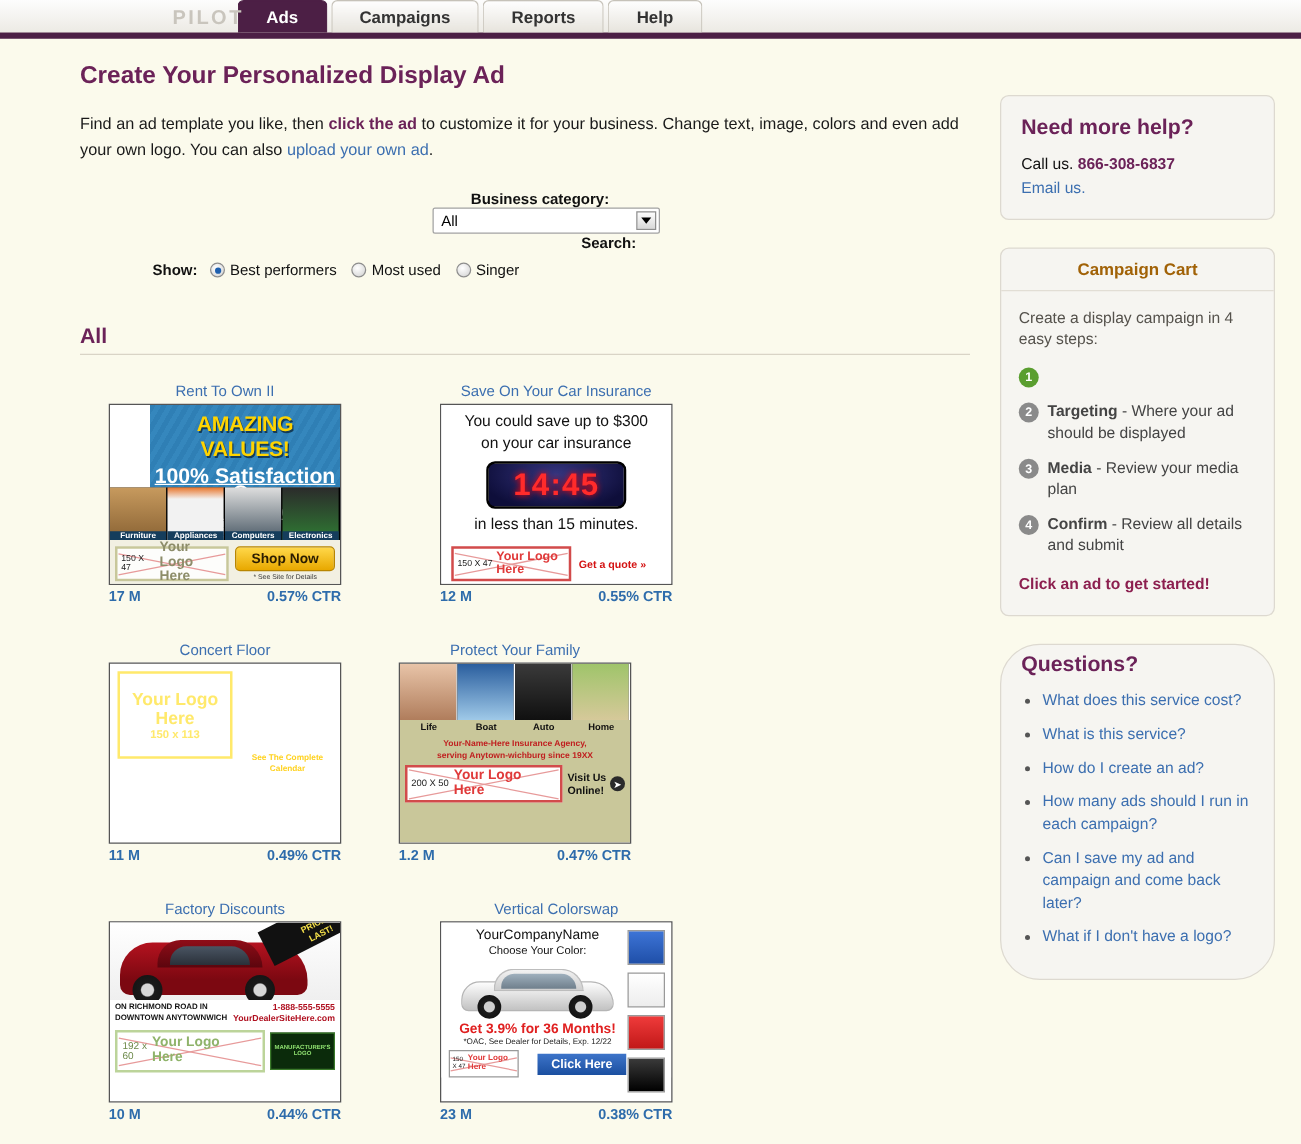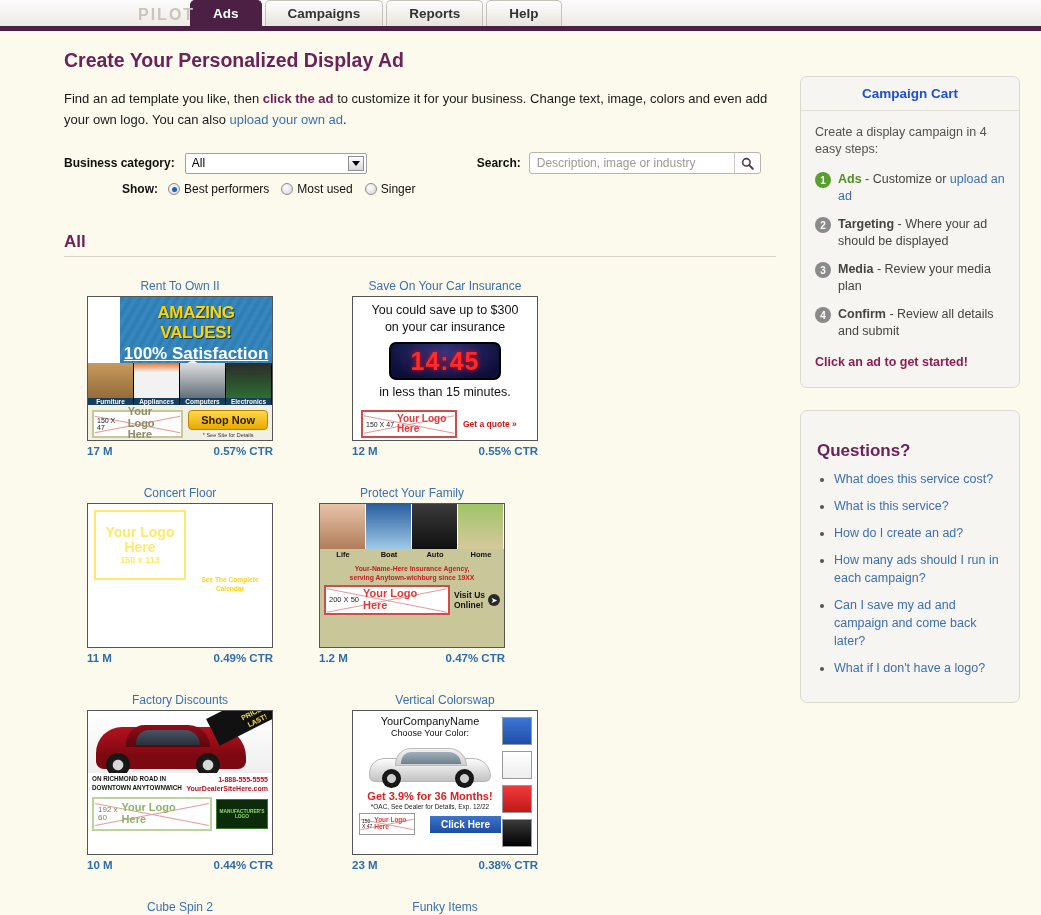--- a/index.html
+++ b/index.html
@@ -67,21 +67,21 @@
     color: #1a1a1a;
     line-height: 21px;
     margin: 0 0 22px 0;
     width: 715px;
   }
   .intro b { color: #6b2258; }
   .intro a { color: #3c6fb0; text-decoration: none; }
 
   
   .filters { font-size: 12px; }
-  .frow1 { display: flex; align-items: center; margin-bottom: 8px; }
+  .frow1 { display: flex; align-items: center; margin-bottom: 8px; flex-direction: column; }
   .lbl { font-weight: bold; color: #111; font-size: 12px; }
   .selwrap {
     margin-left: 10px;
     width: 182px; height: 21px;
     background: #fff;
     border: 1px solid #a2a2a2;
     border-radius: 2px;
     position: relative;
     display: flex; align-items: center;
     padding-left: 6px;
@@ -300,35 +300,35 @@
   
   .panel {
     background: #f6f5f1; border: 1px solid #ddd9d0; border-radius: 7px;
     margin-bottom: 22px;
   }
   .panel.help { padding: 15px 16px 18px; }
   .helph { font-size: 17px; font-weight: bold; color: #6b2258; margin-bottom: 12px; }
   .helpline { font-size: 12.5px; color: #111; margin-bottom: 5px; }
   .helpline b { color: #6b2258; }
   .helplink { font-size: 12.5px; color: #3c6fb0; cursor: pointer; }
-  .cartHead { text-align: center; font-size: 13.5px; font-weight: bold; color: #1d4ed8;
+  .cartHead { text-align: center; font-size: 13.5px; font-weight: bold; color: #a16207;
     padding: 9px 0; border-bottom: 1px solid #e2ded5; }
   .cartBody { padding: 13px 14px 16px; }
   .cartIntro { font-size: 12.5px; color: #55524c; line-height: 17px; margin-bottom: 13px; }
   .step { display: flex; margin-bottom: 11px; }
   .num { flex: 0 0 16px; width: 16px; height: 16px; border-radius: 50%;
     background: #8a8a8a; color: #fff; font-size: 10px; font-weight: bold;
     display: flex; align-items: center; justify-content: center; margin-right: 7px; margin-top: 1px; }
   .num.green { background: #5a9e2f; }
   .steptxt { font-size: 12.5px; color: #444; line-height: 17px; }
   .steptxt b { color: #444; }
   .steptxt b.green { color: #4f8e28; }
   .steptxt a { color: #3c6fb0; text-decoration: none; cursor: pointer; }
   .cta { font-size: 12.5px; font-weight: bold; color: #8c1f4f; line-height: 17px; margin-top: 14px; }
-  .panel.q { padding: 30px 16px 16px; }
+  .panel.q { padding: 6px 16px 16px; border-radius: 32px; }
   .qh { font-size: 17px; font-weight: bold; color: #6b2258; margin-bottom: 9px; }
   .qul { margin: 0; padding-left: 17px; }
   .qul li { font-size: 12.5px; color: #3c6fb0; line-height: 18px; margin-bottom: 9px; cursor: pointer; }
   .qul li::marker { color: #555; }
 </style>
 </head>
 <body>
 
 <div class="tabbar">
   <div class="brand">PILOT</div>
@@ -351,29 +351,20 @@
       <div class="frow1">
         <span class="lbl">Business category:</span>
         <div class="selwrap">
           <span>All</span>
           <span class="selarrow">
               <i></i>
             </span>
         </div>
         <div class="searchblock">
           <span class="lbl">Search:</span>
-          <div class="searchwrap">
-            <input type="text" value="" placeholder="Description, image or industry" style="">
-            <span class="sbtn">
-              <svg width="13" height="13" viewBox="0 0 16 16">
-                  <circle cx="6.6" cy="6.6" r="4.6" fill="none" stroke="#4a3a48" stroke-width="1.9"></circle>
-                  <line x1="10" y1="10" x2="14.5" y2="14.5" stroke="#4a3a48" stroke-width="2.3" stroke-linecap="round"></line>
-                </svg>
-            </span>
-          </div>
         </div>
       </div>
       <div class="frow2">
         <span class="lbl">Show:</span>
         <div class="radios">
           <label class="rad">
             <span class="radcircle on"></span>
             <span>Best performers</span>
           </label>
           <label class="rad">
@@ -598,31 +589,35 @@
       <div class="card">
         <div class="cardname">Funky Items</div>
 
       </div>
 
     </div>
   </div>
 
   <div class="side">
 
+    <div class="panel help">
+      <div class="helph">Need more help?</div>
+      <div class="helpline">
+        <span>Call us. </span><b>866-308-6837</b>
+      </div>
+      <div class="helplink">Email us.</div>
+    </div>
 
     <div class="panel">
       <div class="cartHead">Campaign Cart</div>
       <div class="cartBody">
         <div class="cartIntro">Create a display campaign in 4 easy steps:</div>
 
         <div class="step">
           <div class="num green">1</div>
-          <div class="steptxt">
-            <b class="green">Ads</b><span> - Customize or </span><a href="#">upload an ad</a>
-          </div>
         </div>
 
         <div class="step">
           <div class="num">2</div>
           <div class="steptxt">
             <b>Targeting</b><span> - Where your ad should be displayed</span>
           </div>
         </div>
 
         <div class="step">

